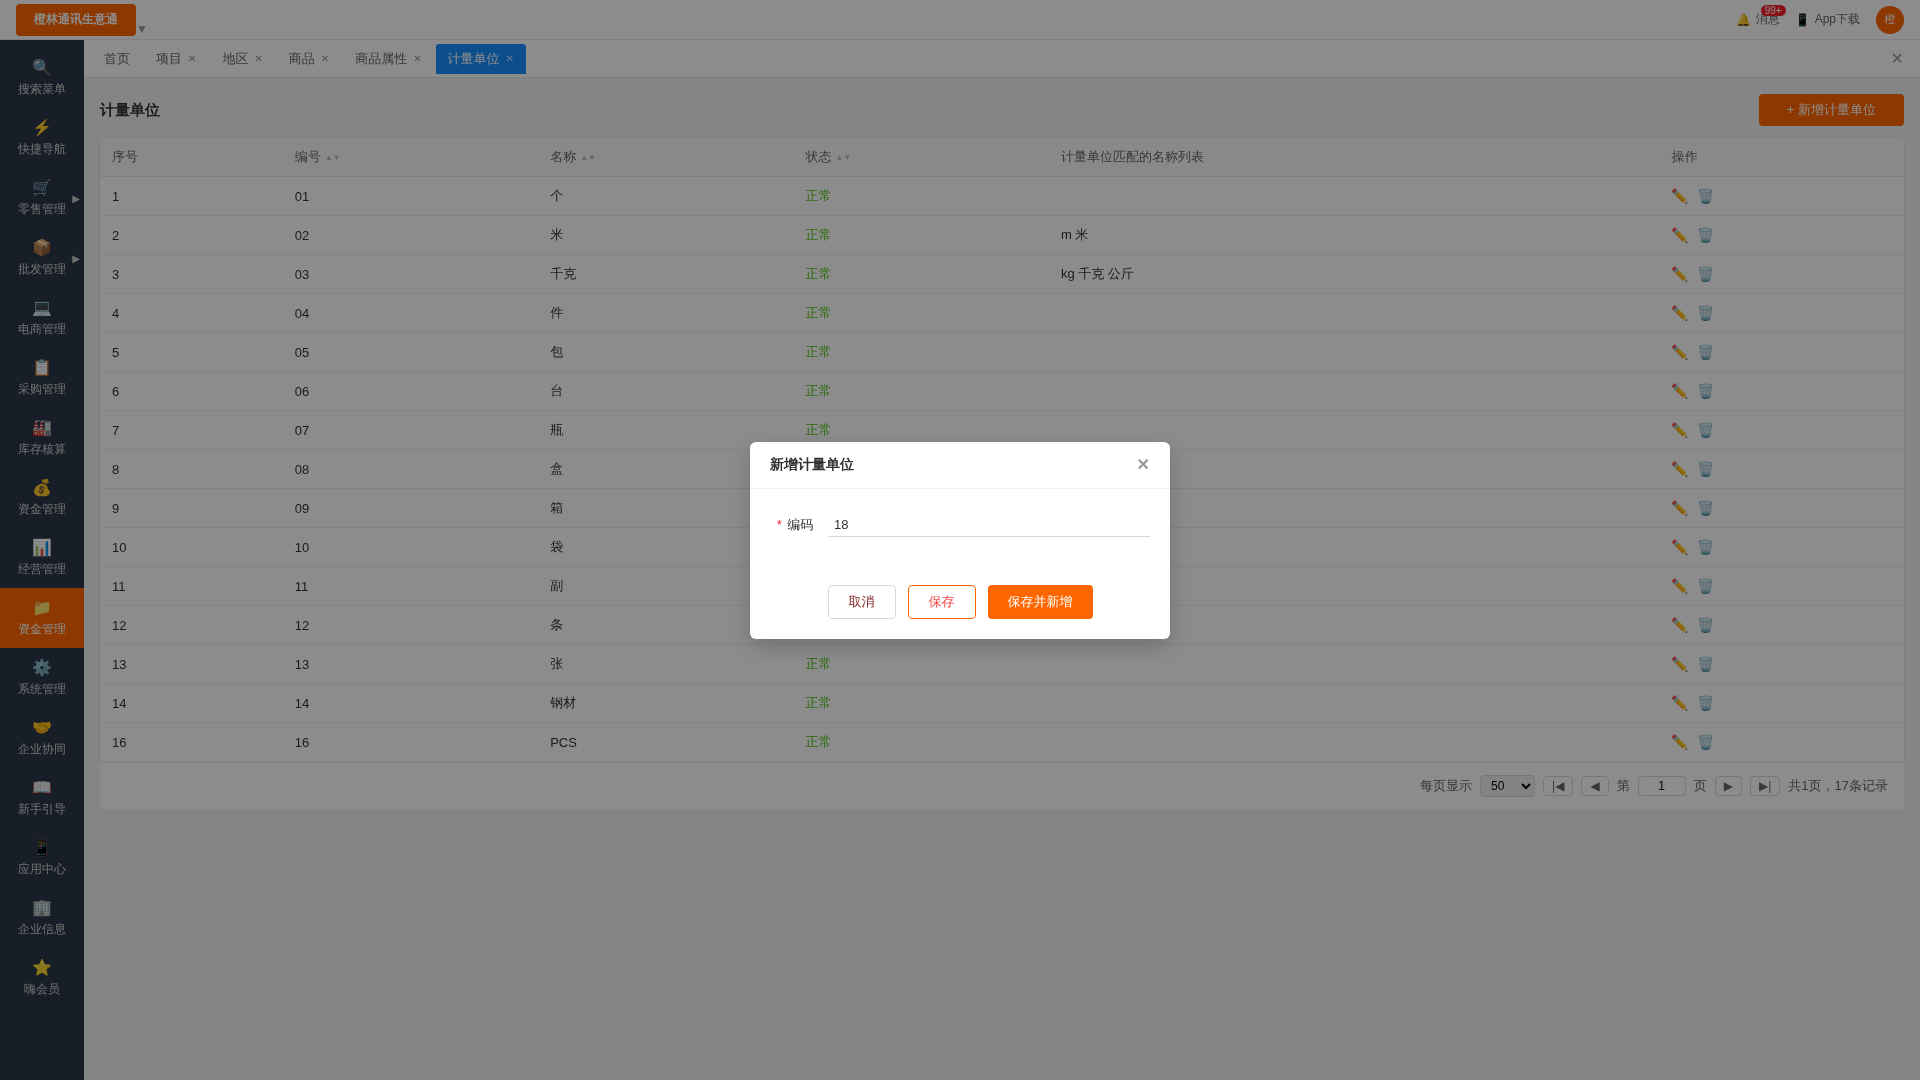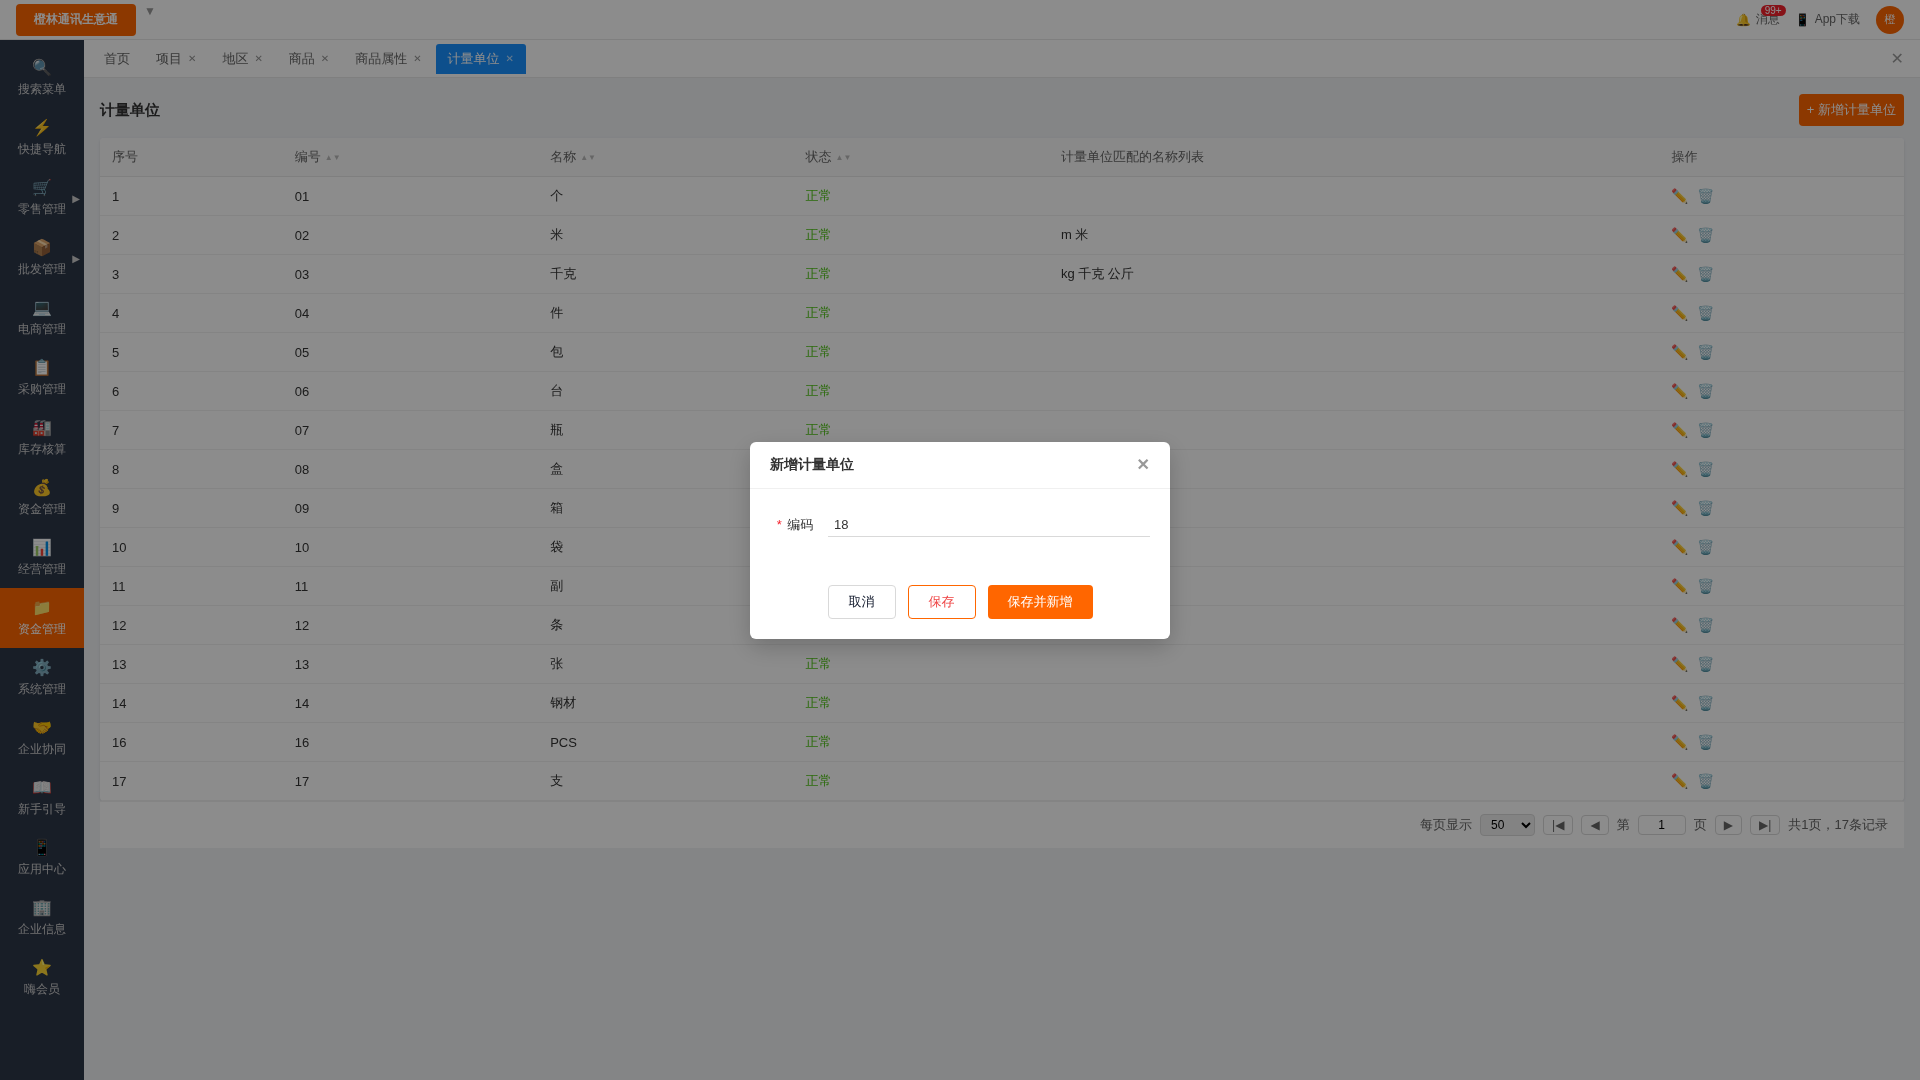--- a/index.html
+++ b/index.html
@@ -10,22 +10,21 @@
       height: 40px;
       background: #fff;
       display: flex;
       align-items: center;
       justify-content: space-between;
       padding: 0 16px;
       border-bottom: 1px solid #e8e8e8;
     }
     .logo-area {
       display: flex;
-      align-items: flex-start;
-      gap: 8px;
+      align-items: flex-end;
     }
     .logo-box {
       width: 120px;
       height: 32px;
       background: #f60;
       border-radius: 4px;
       display: flex;
       align-items: center;
       justify-content: center;
       color: #fff;
@@ -182,21 +181,21 @@
     .page-title {
       font-size: 15px;
       font-weight: 600;
       color: #333;
     }
     .add-btn {
       background: #f60;
       color: #fff;
       border: none;
       border-radius: 4px;
-      padding: 7px 8px;
+      padding: 7px 28px;
       font-size: 13px;
       cursor: pointer;
       text-align: center;
     }
 
     
     .data-table {
       width: 100%;
       border-collapse: collapse;
       background: #fff;
@@ -345,21 +344,21 @@
     }
     .modal-footer {
       display: flex;
       justify-content: center;
       padding: 12px 20px 20px;
       gap: 12px;
     }
     .btn-cancel {
       border: 1px solid #d9d9d9;
       background: #fff;
-      color: #0f172a;
+      color: #7f1d1d;
       border-radius: 4px;
       padding: 7px 20px;
       font-size: 13px;
       cursor: pointer;
     }
     .btn-save {
       border: 1px solid #f60;
       background: #fff;
       color: #ef4444;
       border-radius: 4px;
@@ -722,33 +721,20 @@
       <td>PCS</td>
       <td><span class="status-normal">正常</span></td>
       <td></td>
       <td>
         <div class="action-btns">
           <span class="action-icon">✏️</span>
           <span class="action-icon delete">🗑️</span>
         </div>
       </td>
     </tr>
-            <tr>
-      <td>17</td>
-      <td>17</td>
-      <td>支</td>
-      <td><span class="status-normal">正常</span></td>
-      <td></td>
-      <td>
-        <div class="action-btns">
-          <span class="action-icon">✏️</span>
-          <span class="action-icon delete">🗑️</span>
-        </div>
-      </td>
-    </tr>
           </tbody>
       </table>
 
       <div class="pagination-bar">
         <span>每页显示</span>
         <select>
           <option>50</option>
           <option>10</option>
           <option>20</option>
           <option>100</option>

